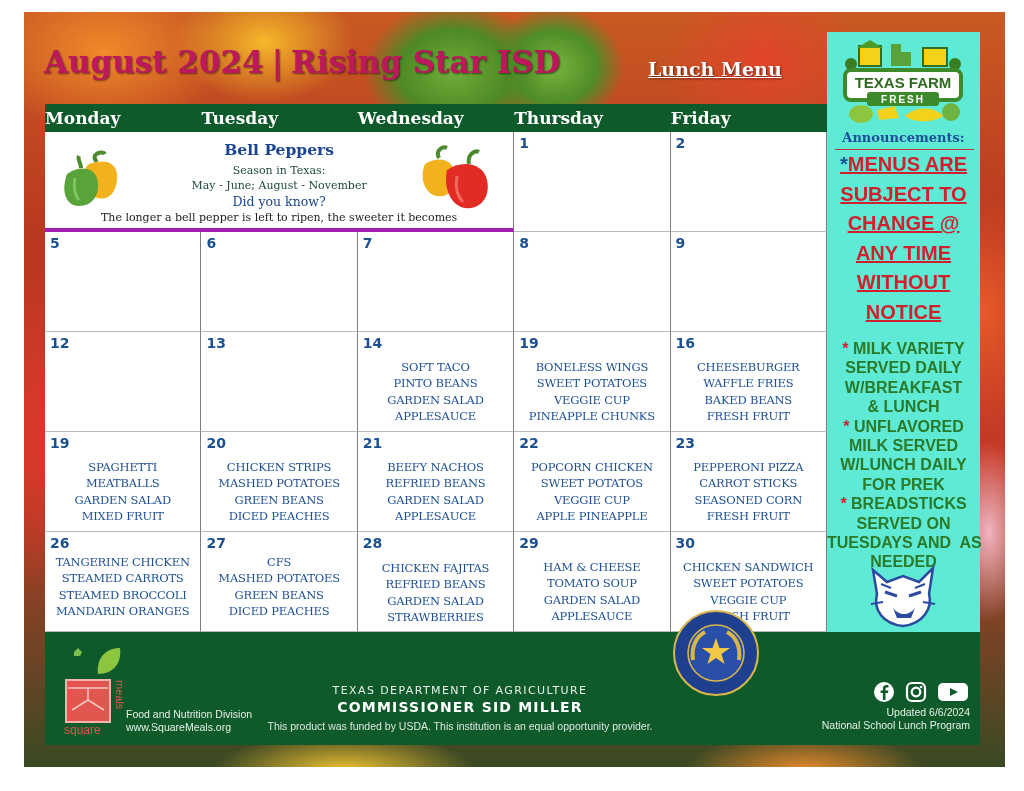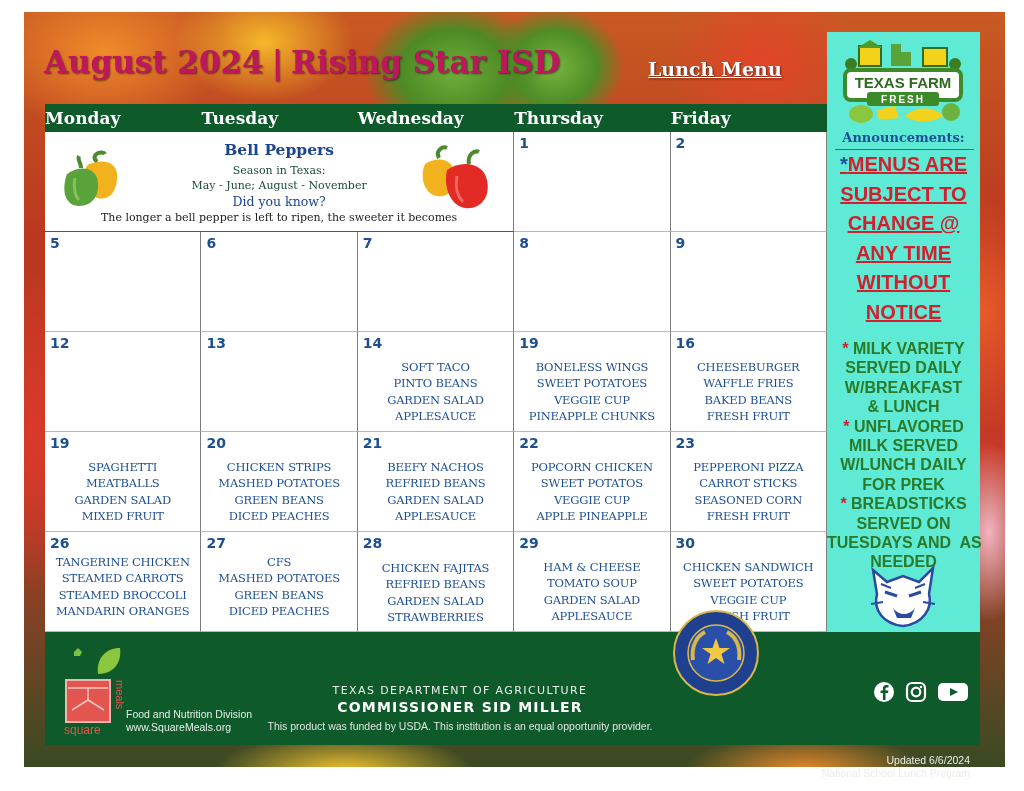--- a/index.html
+++ b/index.html
@@ -52,21 +52,21 @@
   .cell .num {
     position: absolute; left: 5px; top: 3px; color: #1b4f8f; font-family: "DejaVu Sans", sans-serif;
     font-weight: bold; font-size: 14px;
   }
   .cell .menu {
     position: absolute; left: 0; right: 0; top: 27px; text-align: center; color: #1d4f94;
     font-family: "DejaVu Serif", serif; font-weight: normal; font-size: 11.5px; line-height: 16.3px;
     white-space: nowrap; letter-spacing: -0.2px;
   }
   .feature {
-    grid-column: 1 / span 3; border-right: 1px solid #7d7d7d; border-bottom: 1px solid #a21caf;
+    grid-column: 1 / span 3; border-right: 1px solid #7d7d7d; border-bottom: 4px solid #a21caf;
     position: relative; box-sizing: border-box;
   }
   .feature .ft-title {
     position: absolute; left: 0; right: 0; top: 8px; text-align: center; color: #1a4591;
     font-weight: bold; font-size: 15.5px;
   }
   .feature .ft-l1 { position: absolute; left: 0; right: 0; top: 32px; text-align: center; color: #1d4a3a; font-size: 11px; }
   .feature .ft-l2 { position: absolute; left: 0; right: 0; top: 47px; text-align: center; color: #1d4a3a; font-size: 11px; }
   .feature .ft-dyk { position: absolute; left: 0; right: 0; top: 62px; text-align: center; color: #1a4591; font-size: 12.5px; }
   .feature .ft-fact { position: absolute; left: 0; right: 0; top: 79px; text-align: center; color: #222; font-size: 11px; }
@@ -98,21 +98,21 @@
   }
   .sq-logo { position: absolute; left: 15px; top: 8px; width: 70px; height: 96px; }
   .fnd { position: absolute; left: 81px; top: 76px; color: #e8efe6; font-family: "Liberation Sans", sans-serif; font-size: 10.5px; line-height: 13px; }
   .seal { position: absolute; left: 428px; top: -22px; width: 86px; height: 86px; }
   .tda1 { position: absolute; left: 0; right: 0; top: 52px; text-align: center; color: #e9f0e9; font-family: "DejaVu Sans", sans-serif; font-size: 11px; letter-spacing: 1.4px; }
   .tda2 { position: absolute; left: 0; right: 0; top: 67px; text-align: center; color: #ffffff; font-family: "DejaVu Sans", sans-serif; font-weight: bold; font-size: 14px; letter-spacing: 1.2px; }
   .tda3 { position: absolute; left: 0; right: 0; top: 88px; text-align: center; color: #dfe7df; font-family: "Liberation Sans", sans-serif; font-size: 10.5px; }
   .tda-wrap { position: absolute; left: 200px; width: 430px; top: 0; height: 113px; }
   .social { position: absolute; left: 828px; top: 49px; display: flex; gap: 10px; }
   .social span { display: inline-block; }
-  .updated { position: absolute; right: 10px; top: 74px; text-align: right; color: #e8efe6; font-family: "Liberation Sans", sans-serif; font-size: 10.5px; line-height: 13px; margin-top: 48px; }
+  .updated { position: absolute; right: 10px; top: 74px; text-align: right; color: #e8efe6; font-family: "Liberation Sans", sans-serif; font-size: 10.5px; line-height: 13px; }
 </style>
 </head>
 <body>
 
 <div class="photo"></div>
 
 <div class="title">
   <span>August 2024</span><span class="sep">|</span><span>Rising Star ISD</span>
 </div>
 <div class="lunch-menu">Lunch Menu</div>

